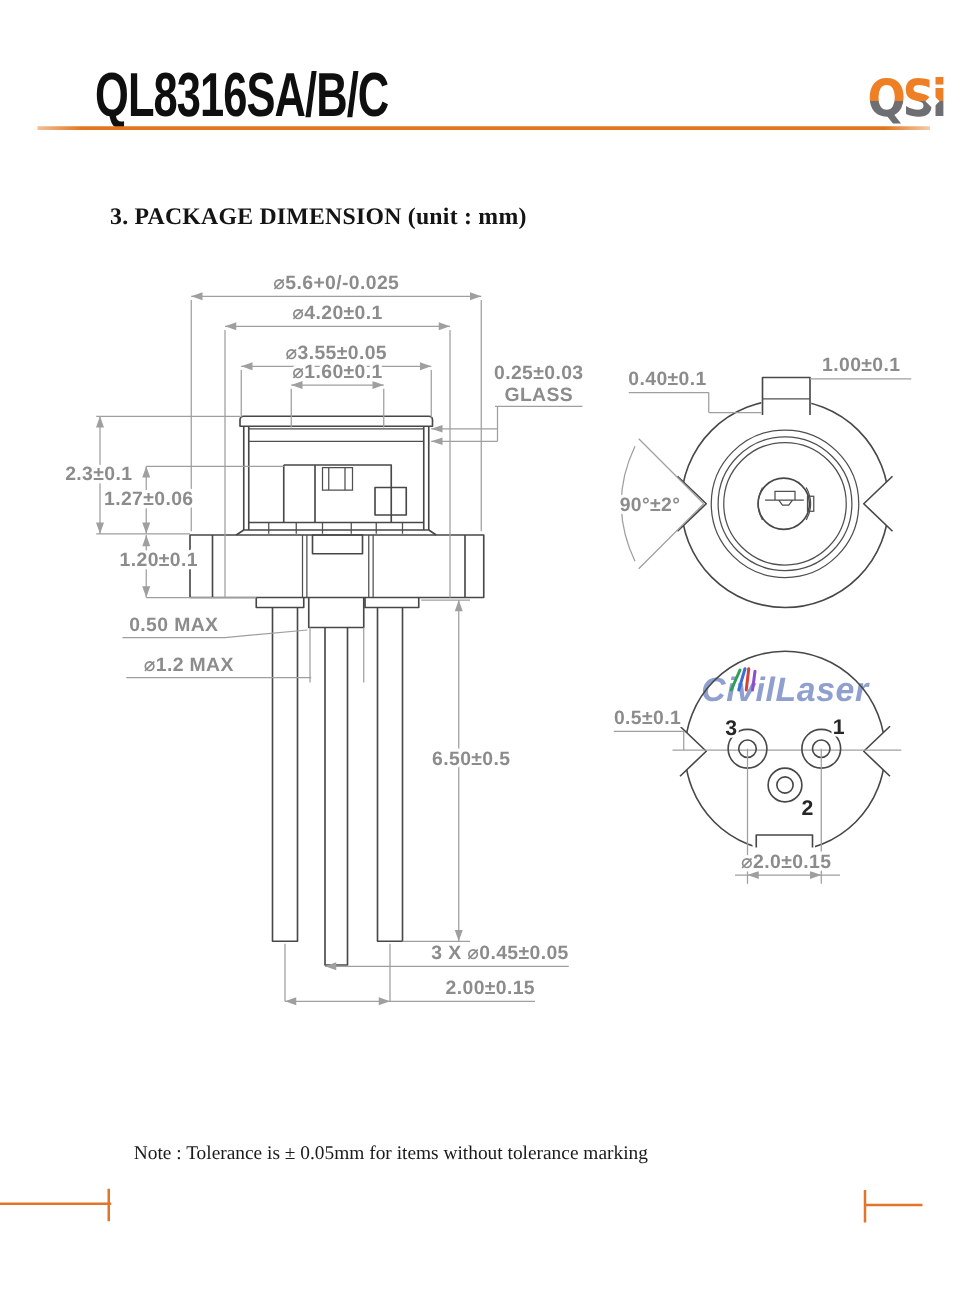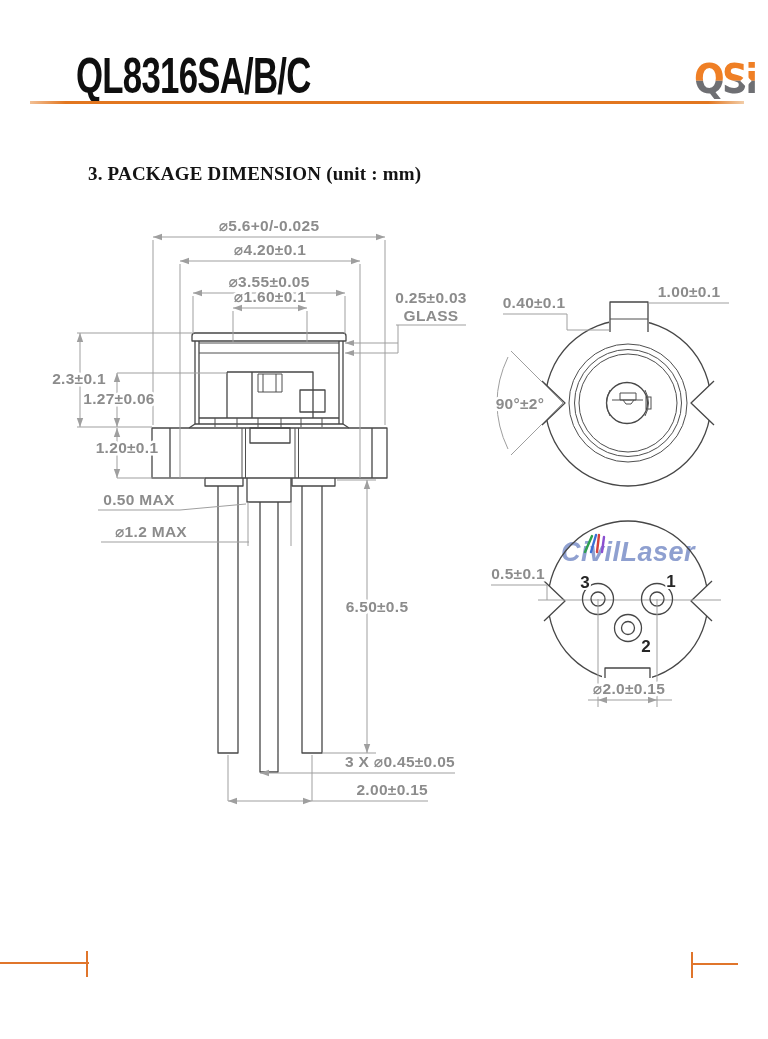--- a/index.html
+++ b/index.html
@@ -203,19 +203,20 @@
       <g>
         <path class="dl" d="M491,585 H547 M547,585 V600"></path>
         <text class="dim" x="518" y="579" text-anchor="middle">0.5±0.1</text>
         <path class="dl" d="M598,599 V707 M657,599 V707 M588,700 H672"></path>
         <path class="ar" d="M598,700 l9,-3.2 v6.4 Z M657,700 l-9,-3.2 v6.4 Z"></path>
         <text class="dim" x="629" y="694" text-anchor="middle">⌀2.0±0.15</text>
       </g>
     </g>
   </svg>
 
+  <div class="note">Note : Tolerance is ± 0.05mm for items without tolerance marking</div>
 
   <div class="crop lh"></div>
   <div class="crop lv"></div>
   <div class="crop rh"></div>
   <div class="crop rv"></div>
 
 </div>
 
 </body></html>

